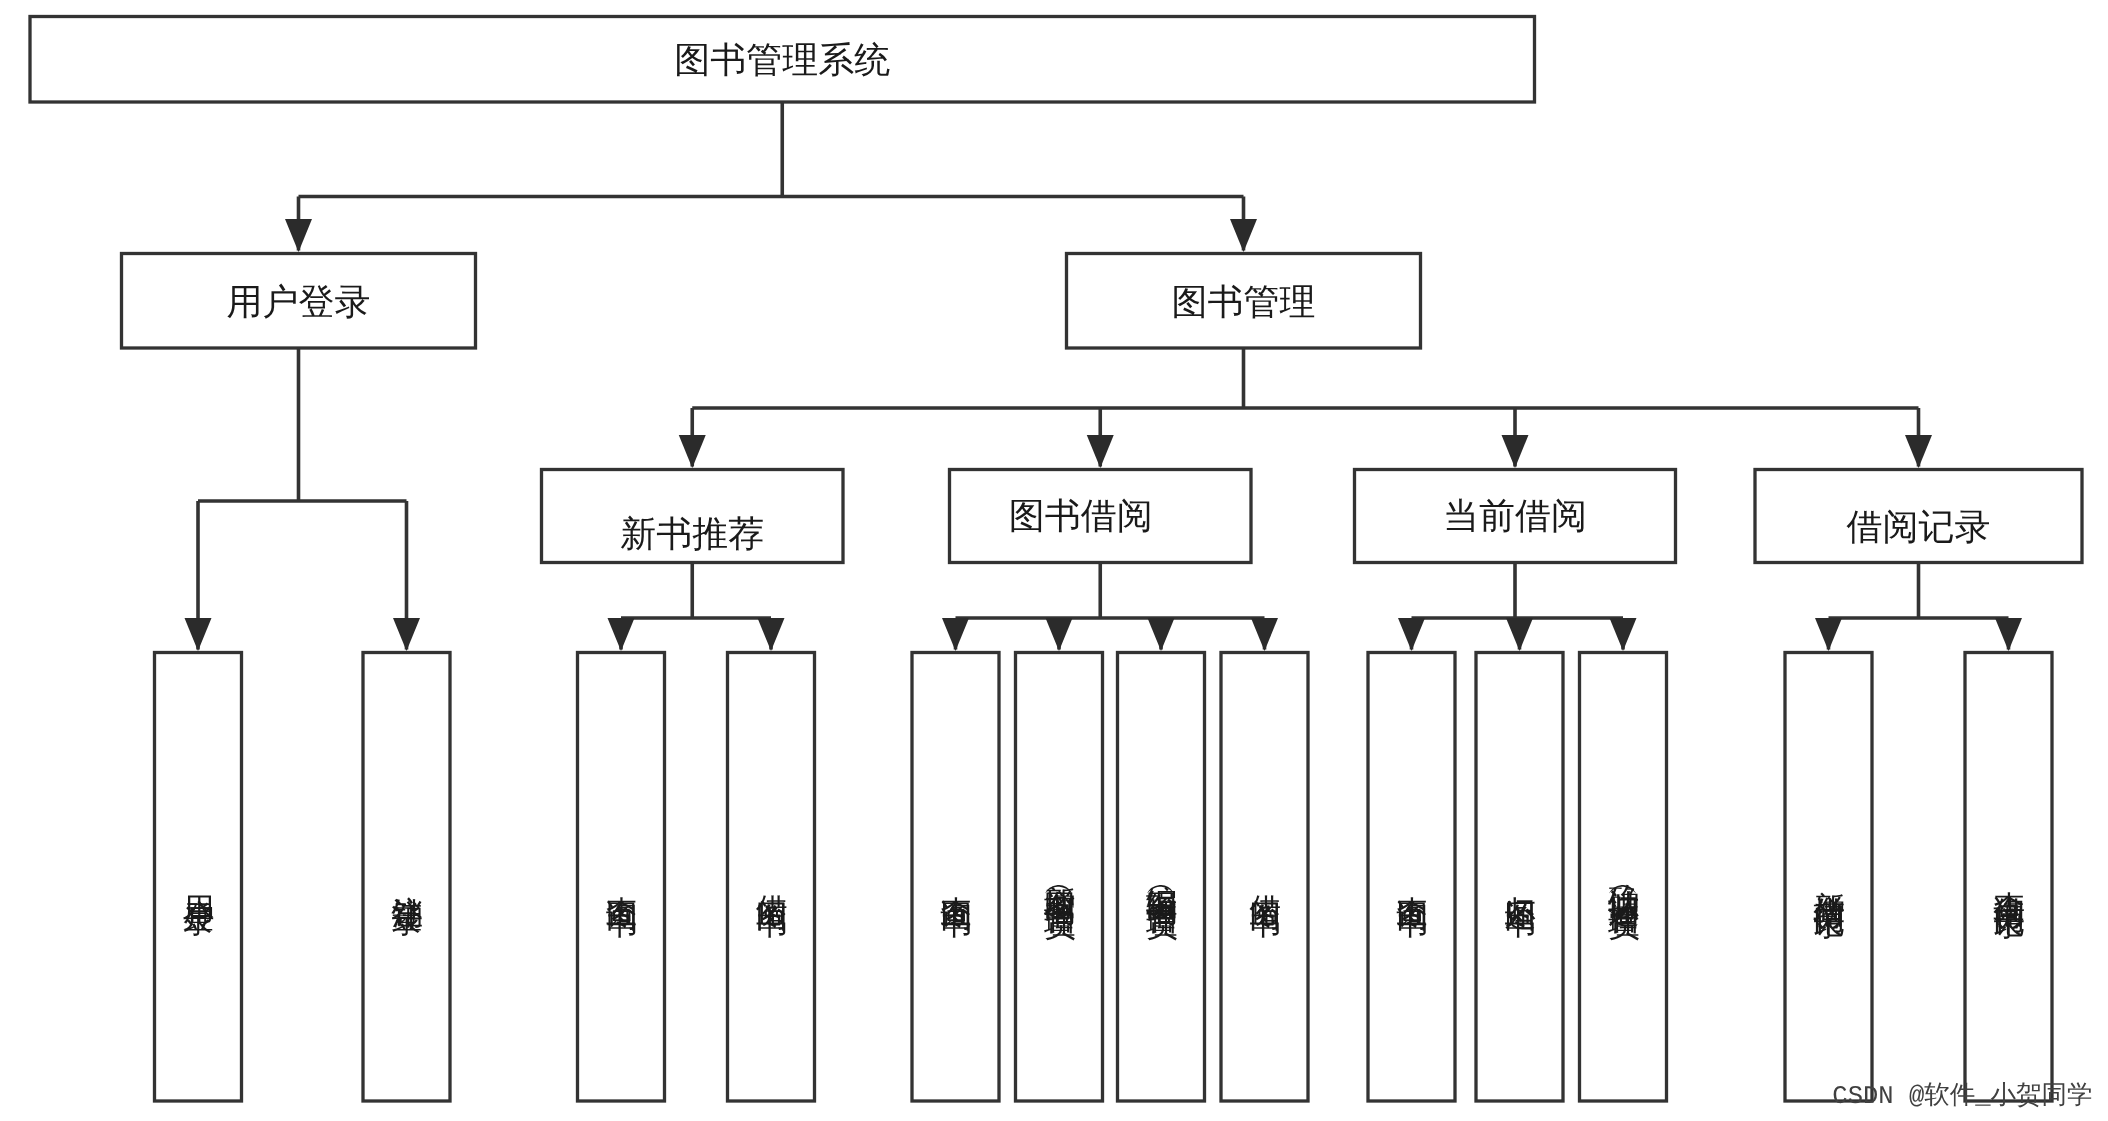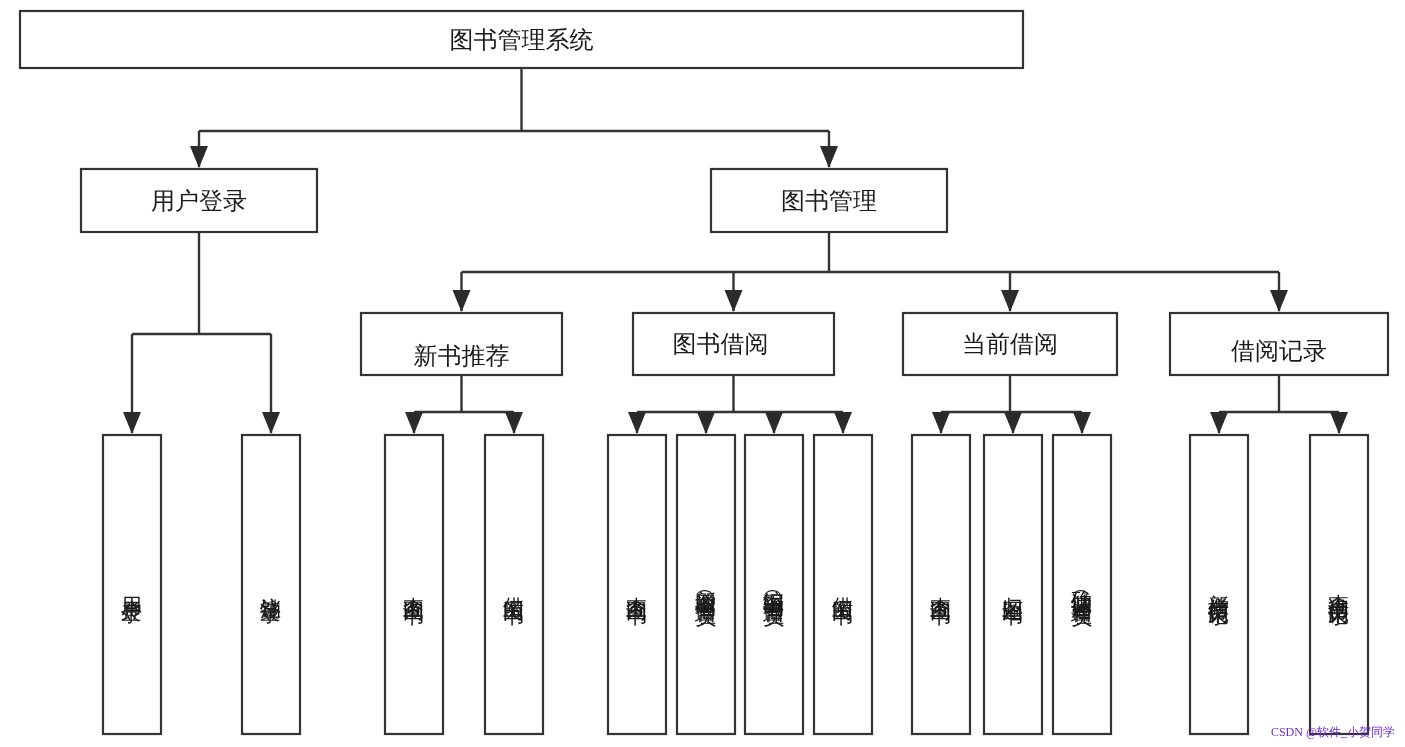--- a/index.html
+++ b/index.html
@@ -67,24 +67,24 @@
   .horiz-label-wrap span {
     font-size: 24px;
     color: #1a1a1a;
     white-space: nowrap;
     font-family: "Liberation Sans", "DejaVu Sans", sans-serif;
   }
   #watermark {
     position: absolute;
     right: 10px;
     bottom: 6px;
-    font-size: 12px;
-    color: #6d28d9;
+    font-size: 17px;
+    color: #404040;
     white-space: nowrap;
-    font-family: Liberation Serif, serif;
+    font-family: Liberation Mono, monospace;
   }
 </style>
 </head>
 <body>
 
 <div id="diagram-root">
 
   <svg class="flow" viewBox="0 0 1405 747">
     <g id="connectors-layer">
         <path d="M521.5,68 L521.5,131" class="connector"></path>

